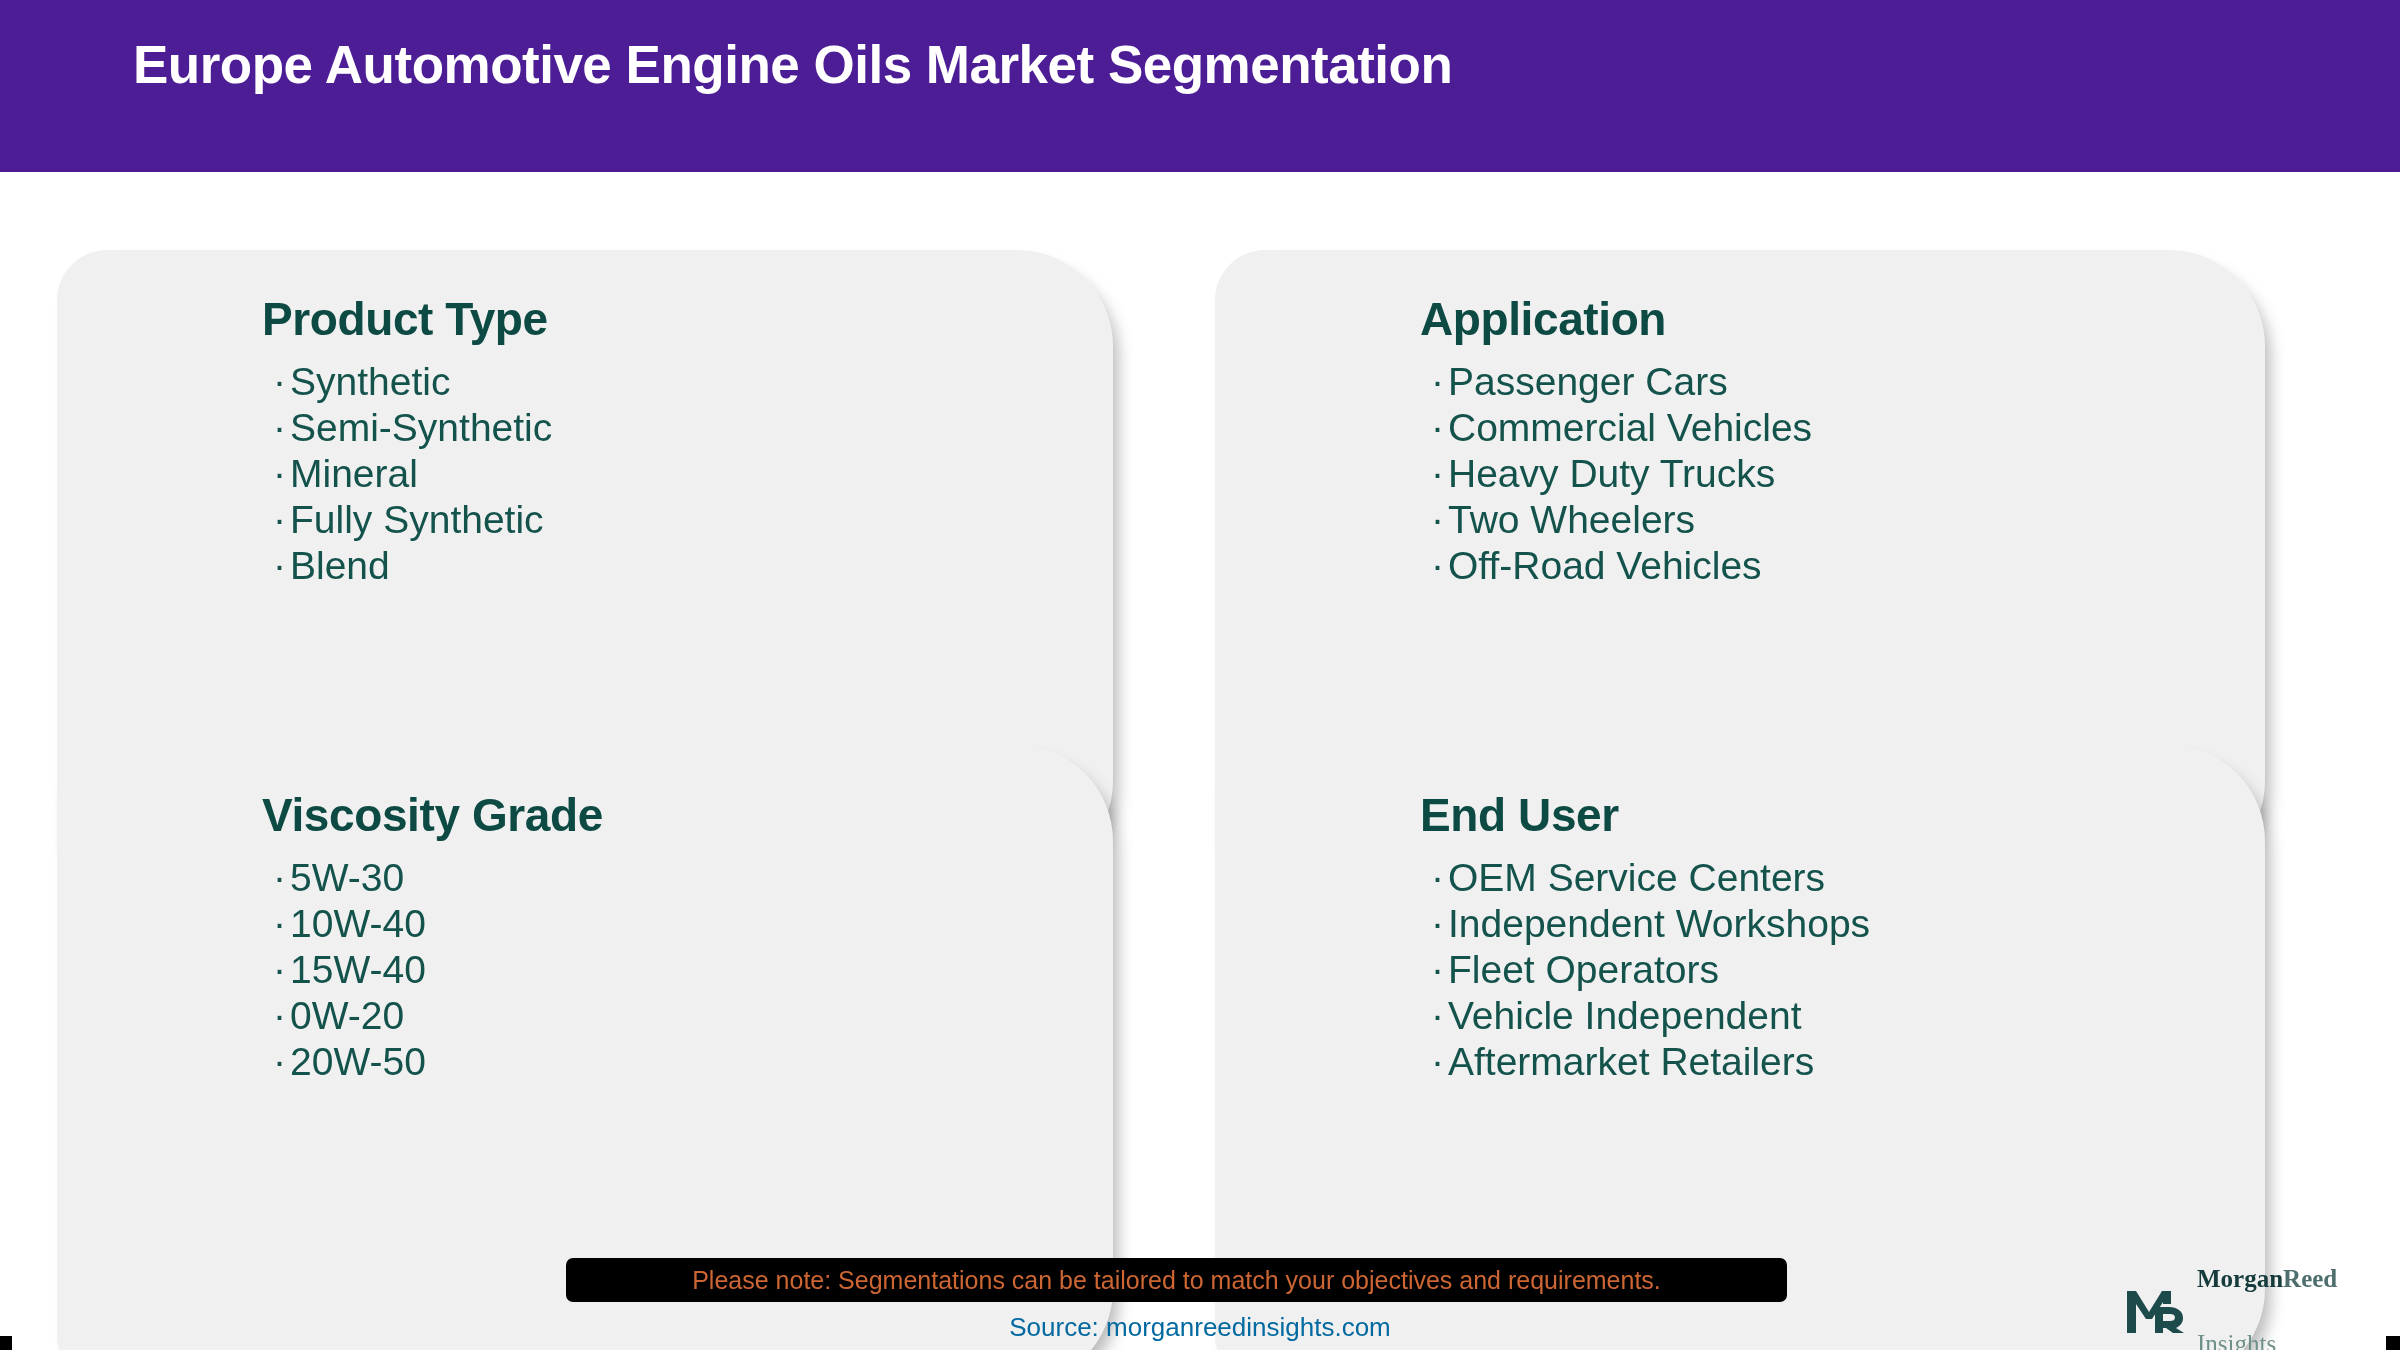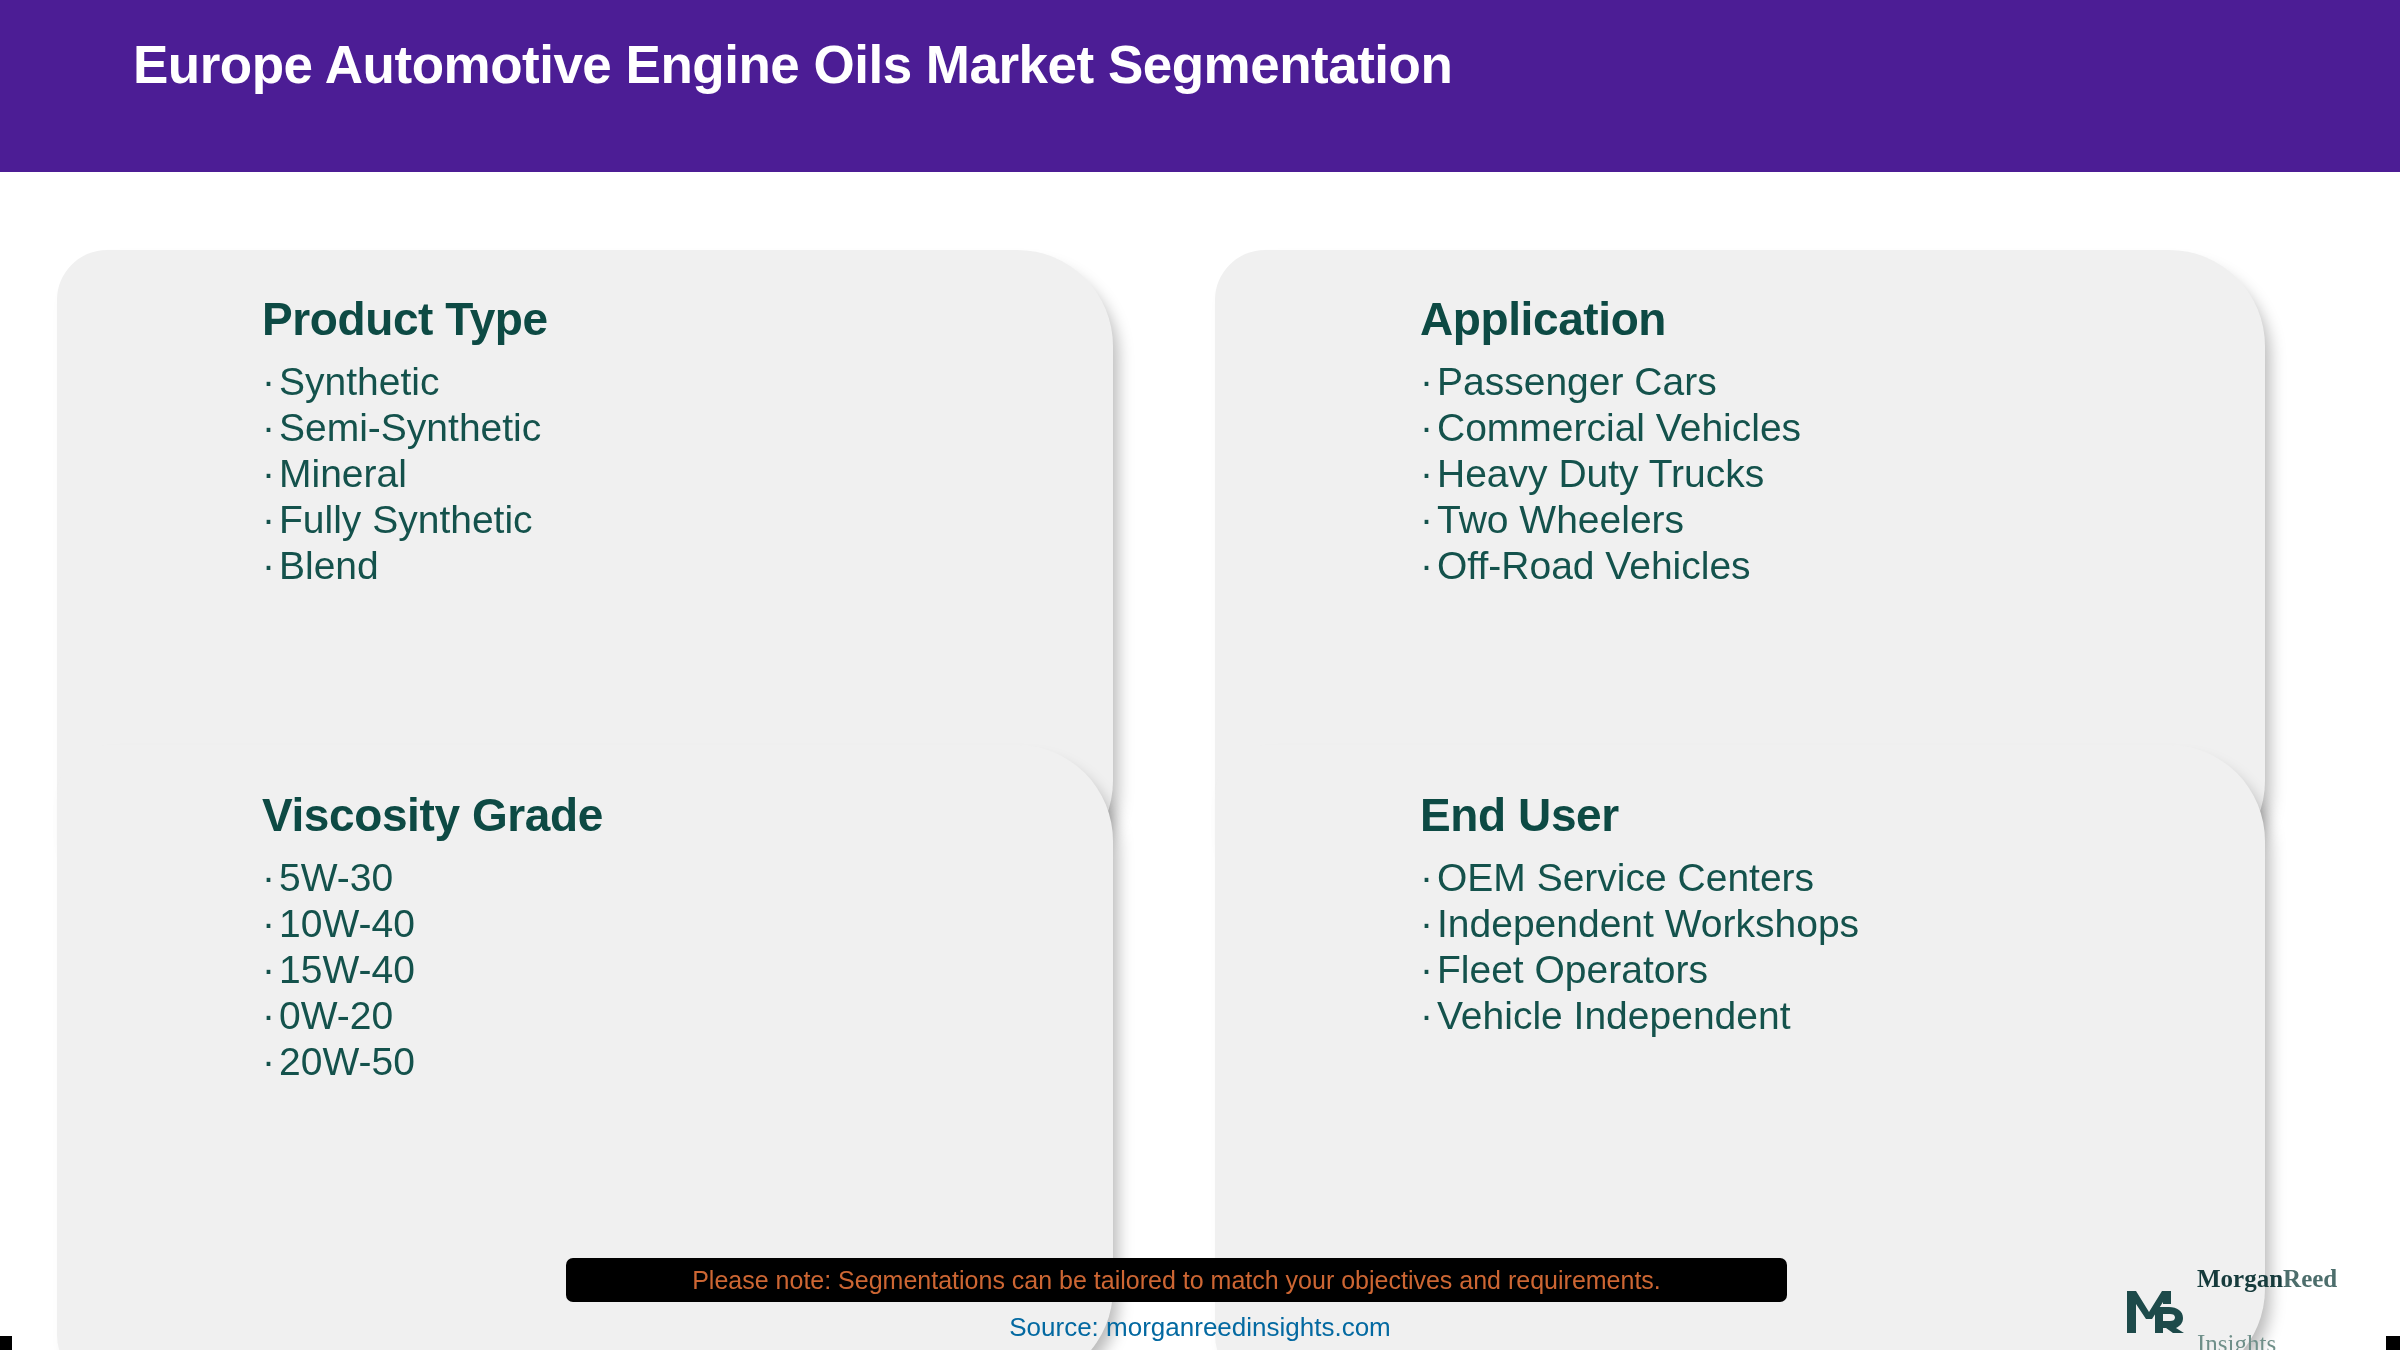--- a/index.html
+++ b/index.html
@@ -40,21 +40,21 @@
   .card.c4{left:1215px;top:573px;width:1030px;height:640px;
            border-radius:50px 96px 96px 50px;}
   .card-inner{position:absolute;left:205px;top:0;right:0;}
   .card.c2 .card-inner,.card.c4 .card-inner{left:205px;}
   .card-title{
     font-size:46px;font-weight:bold;color:#0d4a44;
     letter-spacing:-0.4px;white-space:nowrap;
   }
   .card.c1 .card-inner,.card.c2 .card-inner{top:42px;}
   .card.c3 .card-inner,.card.c4 .card-inner{top:43px;}
-  .card-list{list-style:none;margin:0;padding:0;margin-top:13px;}
+  .card-list{list-style:none;margin:11px;padding:0;margin-top:13px;}
   .card-list li{
     font-size:39px;color:#14524c;
     line-height:46px;white-space:nowrap;font-weight:400;
   }
   .card-list li .bullet{display:inline-block;width:17px;}
   
   #note-pill{
     position:absolute;left:566px;top:1258px;
     width:1221px;height:44px;
     background:#000000;border-radius:7px;
@@ -131,20 +131,21 @@
   </div>
 
   <div class="card c4">
     <div class="card-inner">
       <div class="card-title">End User</div>
       <ul class="card-list">
         <li><span class="bullet">·</span><span>OEM Service Centers</span></li>
         <li><span class="bullet">·</span><span>Independent Workshops</span></li>
         <li><span class="bullet">·</span><span>Fleet Operators</span></li>
         <li><span class="bullet">·</span><span>Vehicle Independent</span></li>
+        <li><span class="bullet">·</span><span>Aftermarket Retailers</span></li>
       </ul>
     </div>
   </div>
 
 </div>
 
 <div id="note-pill">
   <span id="note-text">Please note: Segmentations can be tailored to match your objectives and requirements.</span>
 </div>
 

